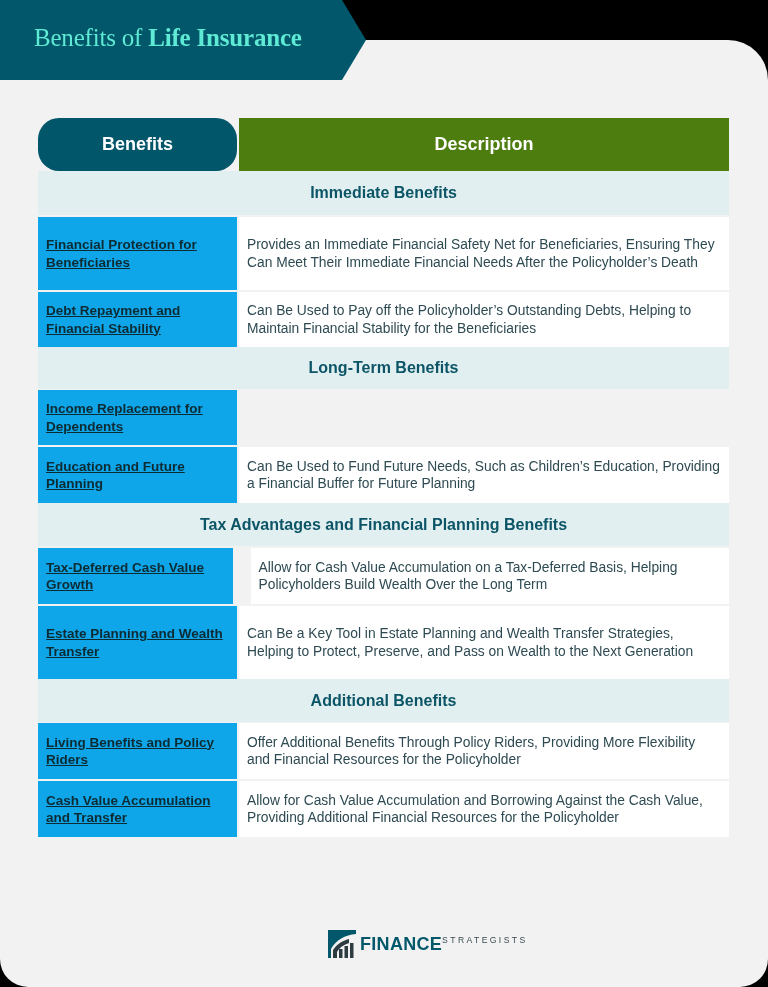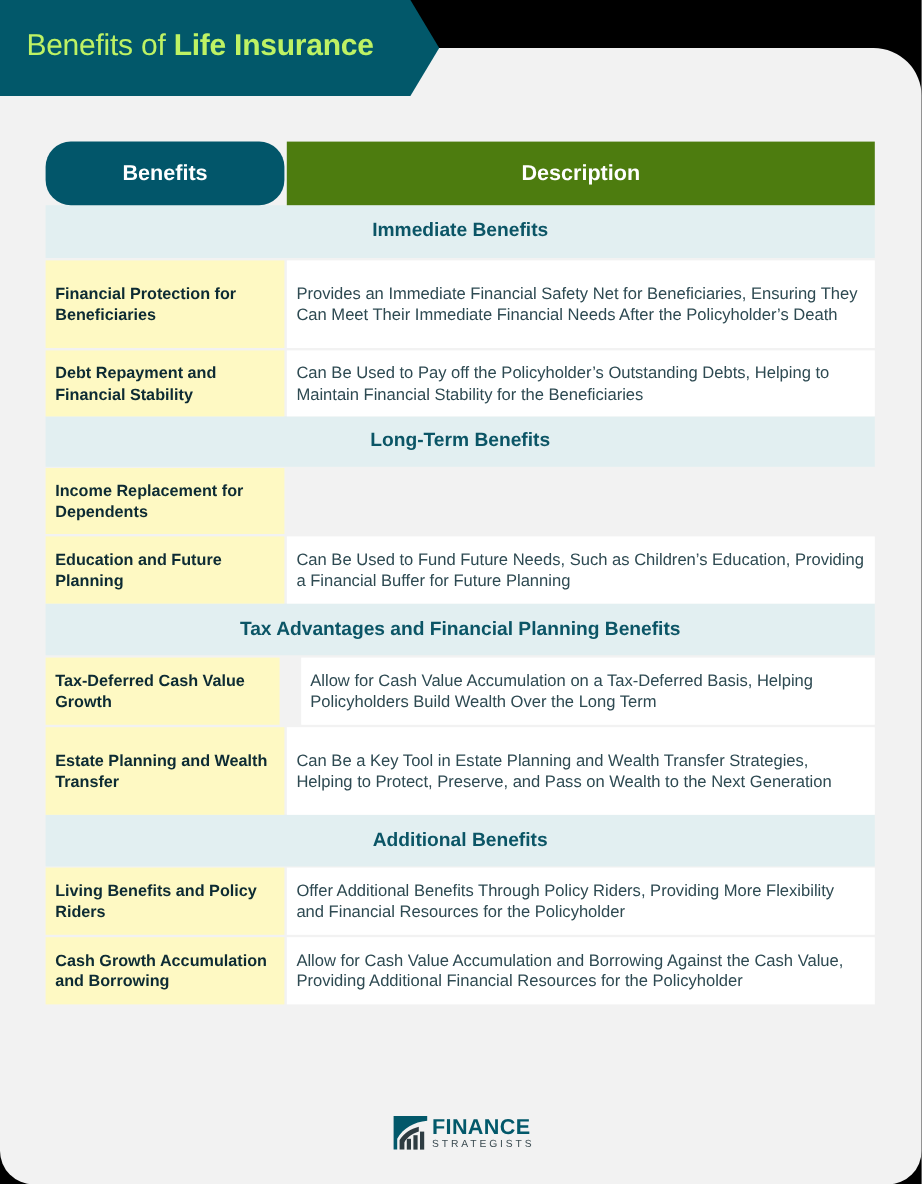--- a/index.html
+++ b/index.html
@@ -14,22 +14,23 @@
       border-bottom-right-radius: 28px;
       border-bottom-left-radius: 28px;
     }
     .banner {
       position: absolute; left: 0; top: 0; width: 366px; height: 80px;
       background: #02586a;
       clip-path: polygon(0 0, 342px 0, 366px 40px, 342px 80px, 0 80px);
       z-index: 2;
     }
     .banner-title {
-      position: absolute; left: 22px; top: 24px; color: #bef264; font-size: 25px; white-space: nowrap;
+      position: absolute; left: 34px; top: 24px; color: #5eead4; font-size: 25px; white-space: nowrap;
       letter-spacing: -0.2px;
+      font-family: Liberation Serif, serif;
     }
     .banner-title .light { font-weight: 400; }
     .banner-title .bold { font-weight: 700; }
 
     .table {
       position: absolute; left: 38px; top: 118px; width: 691px;
     }
     .hdr { display: flex; height: 53px; }
     .hdr-cell {
       display: flex; align-items: center; justify-content: center;
@@ -37,35 +38,35 @@
     }
     .hdr-benefits { width: 199px; background: #02566a; border-radius: 21px; }
     .hdr-desc { width: 490px; margin-left: 2px; background: #4d7c0f; }
 
     .section {
       background: #e2eff1; color: #0b5566; font-weight: 700; font-size: 16px;
       text-align: center; display: flex; align-items: center; justify-content: center;
     }
     .row { display: flex; margin-top: 2px; }
     .row .c1 {
-      width: 199px; background: #fef9c3; box-sizing: border-box; padding: 0 8px;
+      width: 199px; background: #0ea5e9; box-sizing: border-box; padding: 0 8px;
       display: flex; align-items: center;
-      color: #0d2b33; font-weight: 700; font-size: 13.5px; line-height: 17.5px;
+      color: #0d2b33; font-weight: 700; font-size: 13.5px; line-height: 17.5px; text-decoration: underline;
     }
     .row .c2 {
       width: 490px; margin-left: 2px; background: #ffffff; box-sizing: border-box; padding: 0 8px;
       display: flex; align-items: center;
       color: #2e4a52; font-size: 13.8px; line-height: 17.5px;
     }
 
     .logo {
       position: absolute; left: 327px; top: 929px; display: flex; align-items: center;
     }
     .logo-mark { width: 30px; height: 30px; }
-    .logo-text { margin-left: 3px; display: flex; flex-direction: column; }
+    .logo-text { margin-left: 3px; display: flex; flex-direction: row; }
     .logo-main { color: #02586a; font-weight: 700; font-size: 18px; line-height: 18px; letter-spacing: 0.3px; }
     .logo-sub { color: #3a4a50; font-size: 8.6px; line-height: 10px; letter-spacing: 2.4px; }
   </style>
 </head>
 <body>
 
 <div class="banner">
   <div class="banner-title"><span class="light">Benefits of </span><span class="bold">Life Insurance</span></div>
 </div>
 
@@ -105,21 +106,21 @@
     <div class="c1">Estate Planning and Wealth Transfer</div>
     <div class="c2">Can Be a Key Tool in Estate Planning and Wealth Transfer Strategies, Helping to Protect, Preserve, and Pass on Wealth to the Next Generation</div>
   </div>
 
   <div class="section" style="height:43px;">Additional Benefits</div>
   <div class="row" style="height:56px; margin-top:1px;">
     <div class="c1">Living Benefits and Policy Riders</div>
     <div class="c2">Offer Additional Benefits Through Policy Riders, Providing More Flexibility and Financial Resources for the Policyholder</div>
   </div>
   <div class="row" style="height:56px;">
-    <div class="c1">Cash Growth Accumulation and Borrowing</div>
+    <div class="c1">Cash Value Accumulation and Transfer</div>
     <div class="c2">Allow for Cash Value Accumulation and Borrowing Against the Cash Value, Providing Additional Financial Resources for the Policyholder</div>
   </div>
 </div>
 
 <div class="logo">
   <svg class="logo-mark" viewBox="0 0 30 30">
     <path d="M1 1 H29 V5 C18 6 9 11 4 20 V29 H1 Z" fill="#02586a"></path>
     <path d="M6 29 V21 C10 15 15 12 22 10 L22 14 C16 16 12 19 10 23 V29 Z" fill="#2e3c42"></path>
     <rect x="12" y="20" width="3.5" height="9" fill="#2e3c42"></rect>
     <rect x="17.5" y="17" width="3.5" height="12" fill="#2e3c42"></rect>

